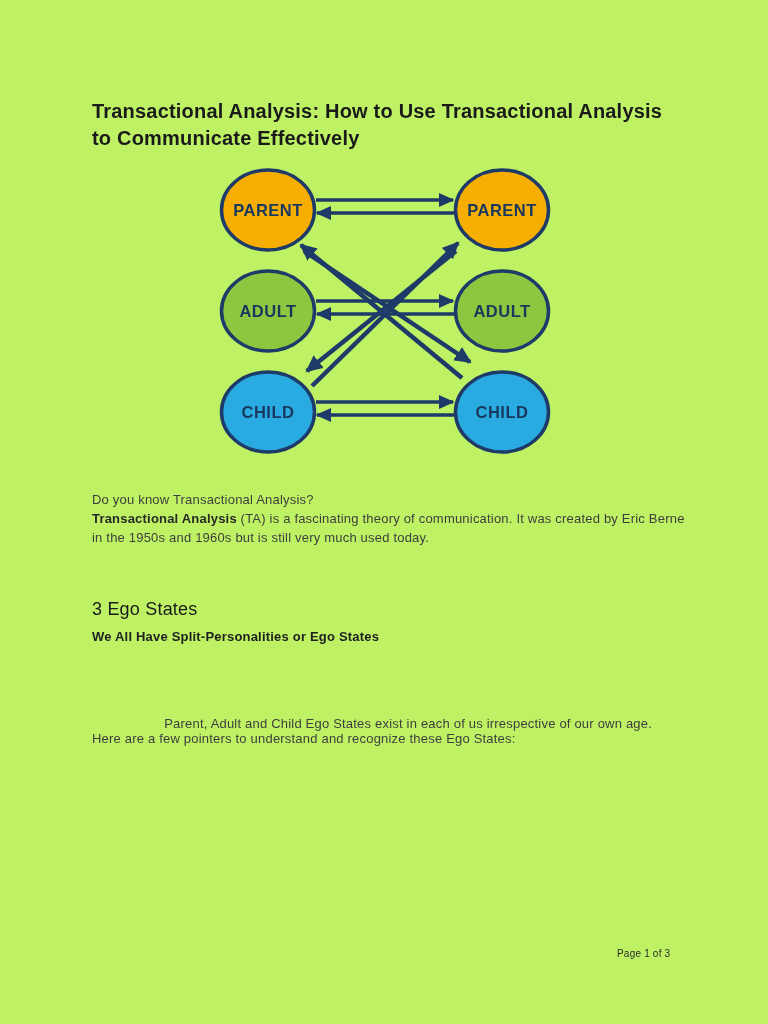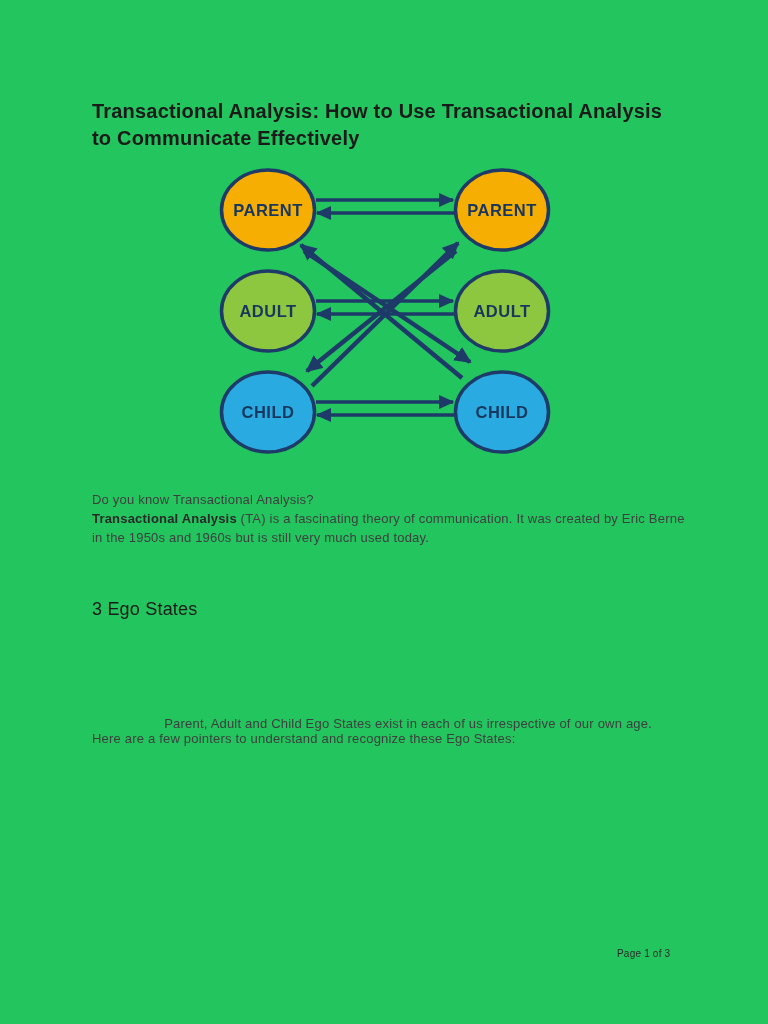--- a/index.html
+++ b/index.html
@@ -4,21 +4,21 @@
 <style>
   html, body { margin:0; padding:0; }
   body {
     width:768px; height:1024px;
     background:#ffffff;
     font-family:"Liberation Sans", sans-serif;
     position:relative;
     overflow:hidden;
     color:#3e3e3e;
   }
-  .page { position:absolute; inset:0; background:#22c55e; }
+  .page { position:absolute; inset:0; background:#bef264; }
 
   .doc-title {
     position:absolute; left:92px; top:85px; width:572px;
     font-size:20px; font-weight:bold; line-height:27px;
     color:#1a1a1a; letter-spacing:0.2px;
   }
 
   .diagram { position:absolute; left:180px; top:158px; width:400px; height:310px; }
   .node { stroke:#1e3a68; stroke-width:3.5px; }
   .node-label {
@@ -95,20 +95,21 @@
   </svg>
 
   <div class="intro body-text">
     <div>Do you know Transactional Analysis?</div>
     <div><span class="term">Transactional Analysis</span><span> (TA) is a fascinating theory of communication. It was created by Eric Berne in the 1950s and 1960s but is still very much used today.</span></div>
   </div>
 
   <h2 class="section-heading">3 Ego States</h2>
 
   <div class="sub-block body-text">
+    <span class="sub-bold">We All Have Split-Personalities or Ego States</span>
   </div>
 
   <p class="para-2 body-text">Parent, Adult and Child Ego States exist in each of us irrespective of our own age.</p>
 
   <p class="para-3 body-text">Here are a few pointers to understand and recognize these Ego States:</p>
 
   <div class="page-footer">Page 1 of 3</div>
 
 </div>
 

